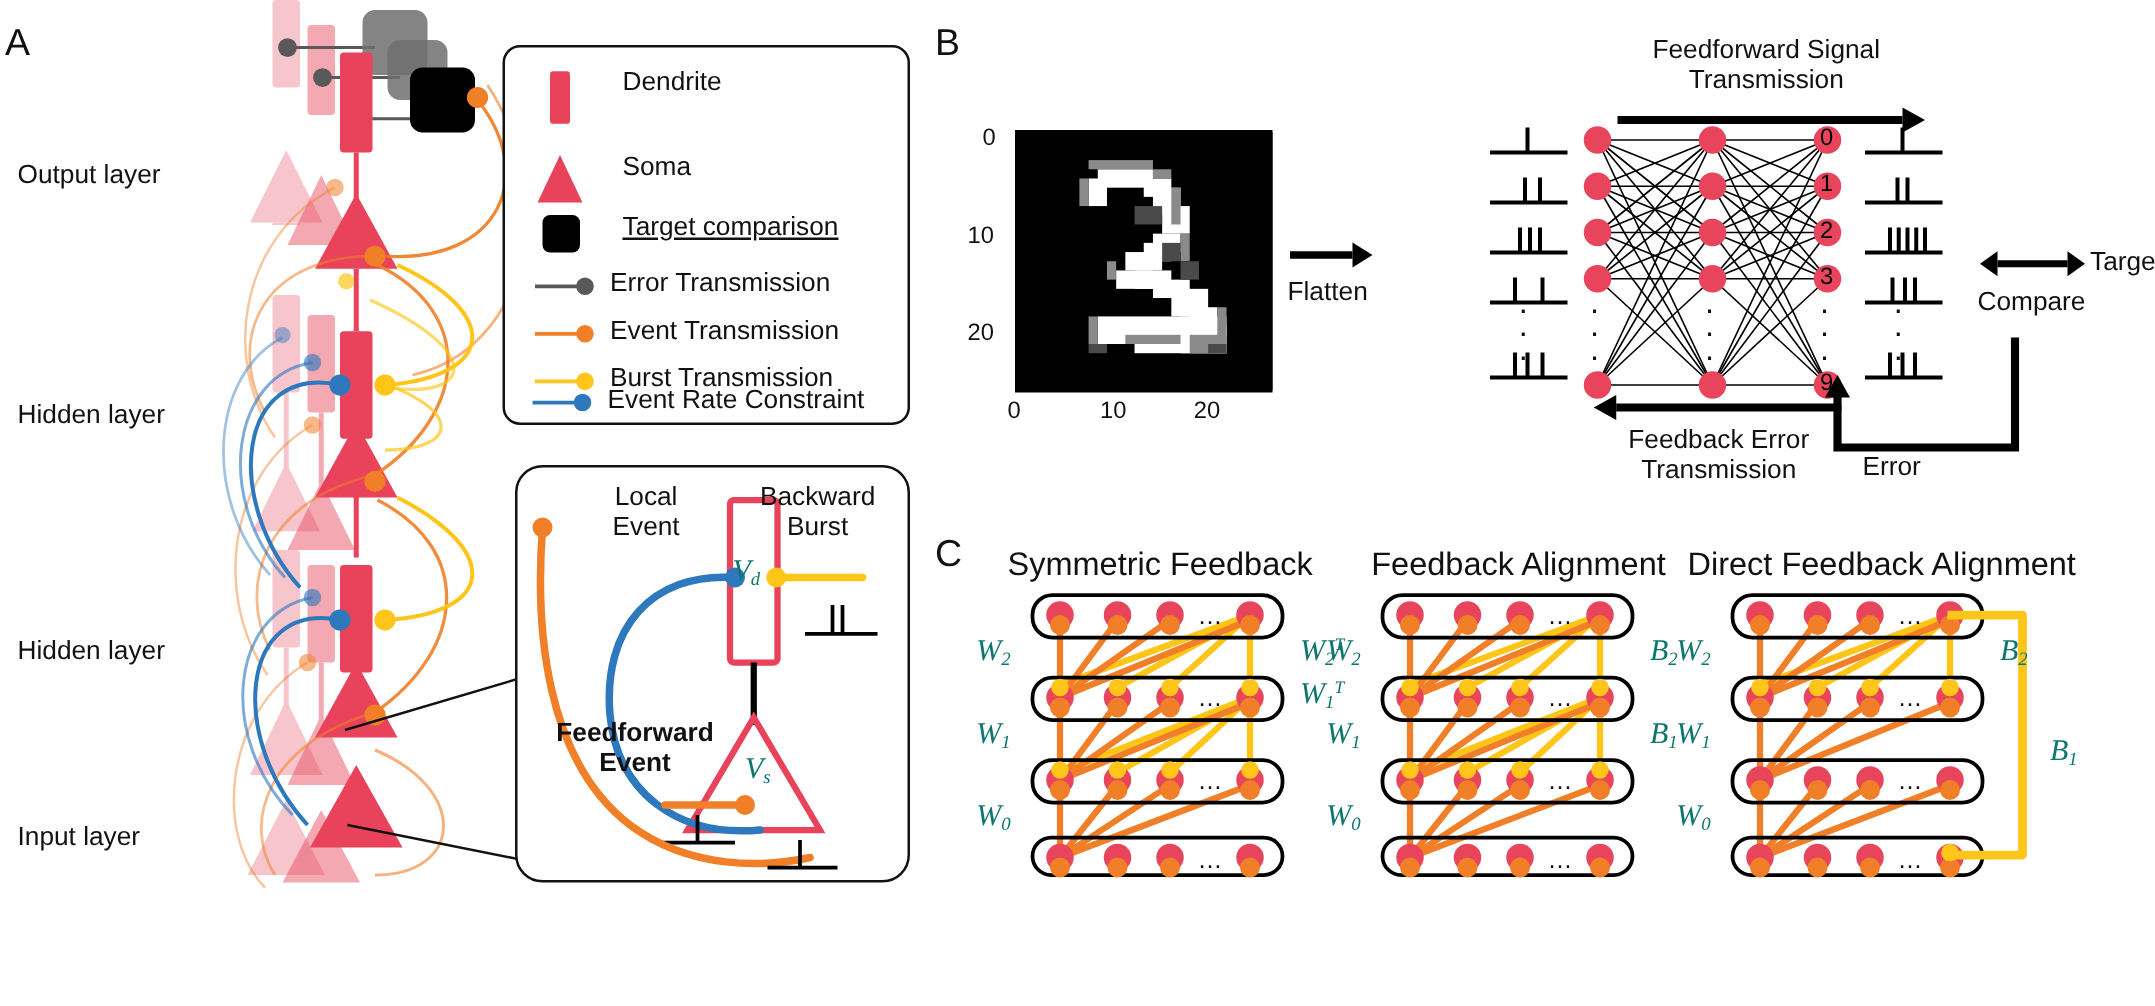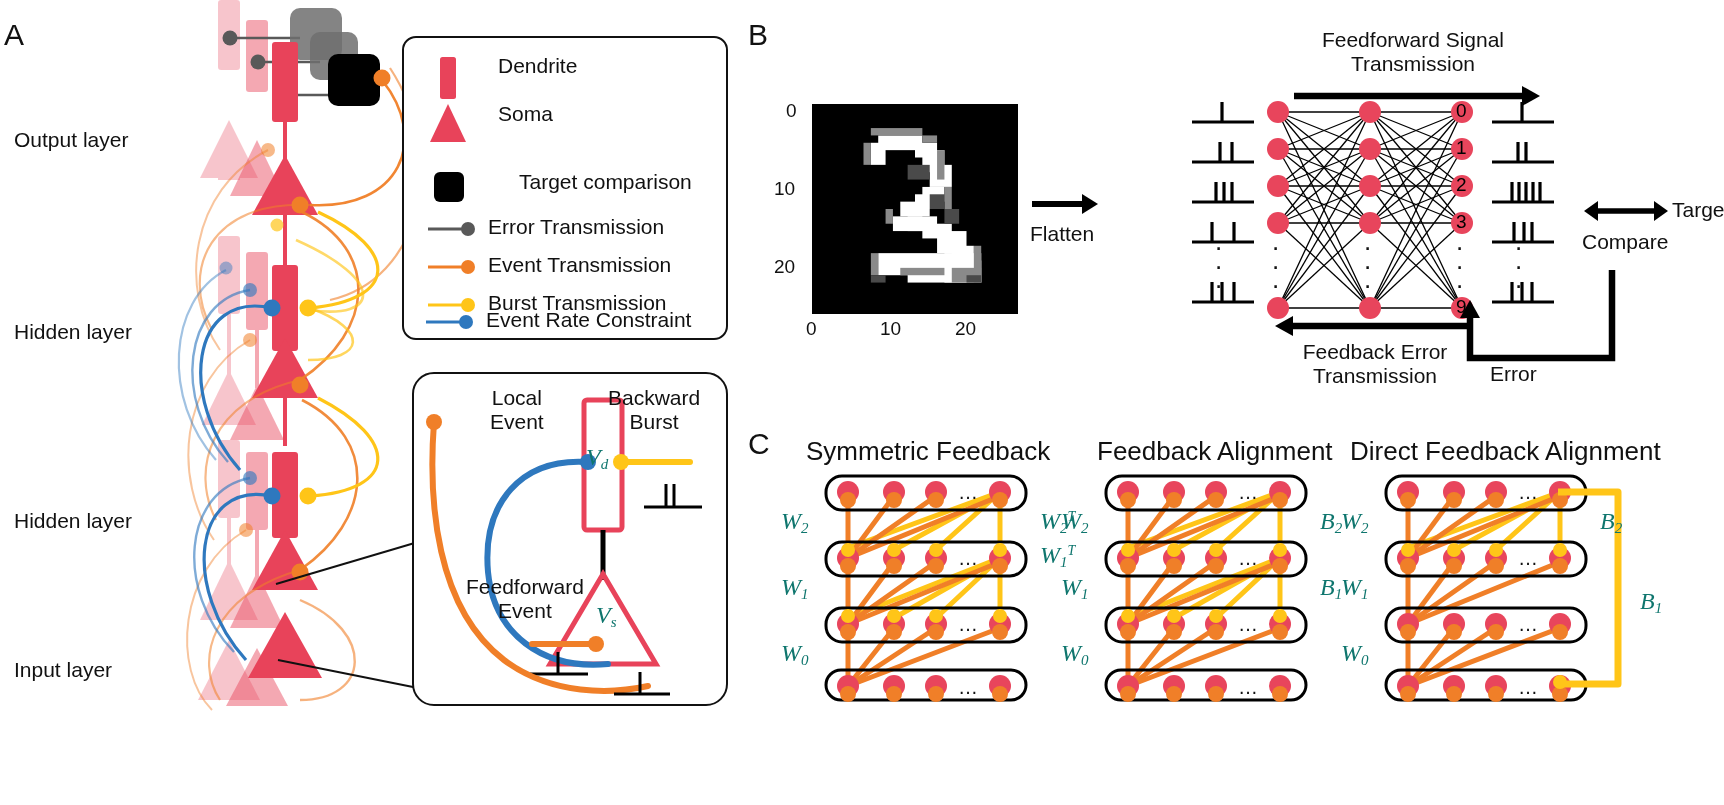--- a/index.html
+++ b/index.html
@@ -154,36 +154,36 @@
 
   <div class="abs legend-row" style="left:22px;top:16px;">
     <span class="abs" style="left:0;top:0;">
       <svg width="46" height="46">
           <rect x="14" y="3" width="16" height="42" rx="2.5" fill="#E8435A"></rect>
         </svg>
     </span>
     <span class="legend-text" style="margin-left:72px;">Dendrite</span>
   </div>
 
-  <div class="abs legend-row" style="left:22px;top:64px;justify-content:flex-end;">
+  <div class="abs legend-row" style="left:22px;top:84px;justify-content:flex-end;">
     <span class="abs" style="left:0;top:0;">
       <svg width="46" height="42">
           <polygon points="22,2 4,40 40,40" fill="#E8435A"></polygon>
         </svg>
     </span>
     <span class="legend-text" style="margin-left:72px;">Soma</span>
   </div>
 
   <div class="abs legend-row" style="left:22px;top:132px;">
     <span class="abs" style="left:0;top:0;">
       <svg width="46" height="36">
           <rect x="8" y="2" width="30" height="30" rx="6" fill="#000"></rect>
         </svg>
     </span>
-    <span class="legend-text" style="margin-left:93px;">Target comparison</span>
+    <span class="legend-text" style="margin-left:72px;text-decoration:underline;">Target comparison</span>
   </div>
 
   <div class="abs legend-row" style="left:22px;top:177px;">
     <span class="abs" style="left:0;top:4px;">
       <svg width="56" height="20">
           <line x1="2" y1="10" x2="38" y2="10" stroke="#595959" stroke-width="3"></line>
           <circle cx="42" cy="10" r="7" fill="#595959"></circle>
         </svg>
     </span>
     <span class="legend-text" style="margin-left:62px;">Error Transmission</span>
@@ -263,21 +263,21 @@
 </div>
 
 <div class="abs cap" style="left:490px;top:386px;">
   <div>Local</div>
   <div>Event</div>
 </div>
 <div class="abs cap" style="left:608px;top:386px;">
   <div>Backward</div>
   <div>Burst</div>
 </div>
-<div class="abs cap" style="left:466px;top:575px;">
+<div class="abs cap" style="left:445px;top:575px;font-weight:bold;">
   <div>Feedforward</div>
   <div>Event</div>
 </div>
 <div class="abs mathi" style="left:586px;top:444px;"><span>V</span><span class="sub">d</span></div>
 <div class="abs mathi" style="left:596px;top:602px;"><span>V</span><span class="sub">s</span></div>
 
 <div class="abs panel-letter" style="left:748px;top:18px;">B</div>
 
 <div class="abs" style="left:786px;top:100px;"><span class="tick">0</span></div>
 <div class="abs" style="left:774px;top:178px;"><span class="tick">10</span></div>

